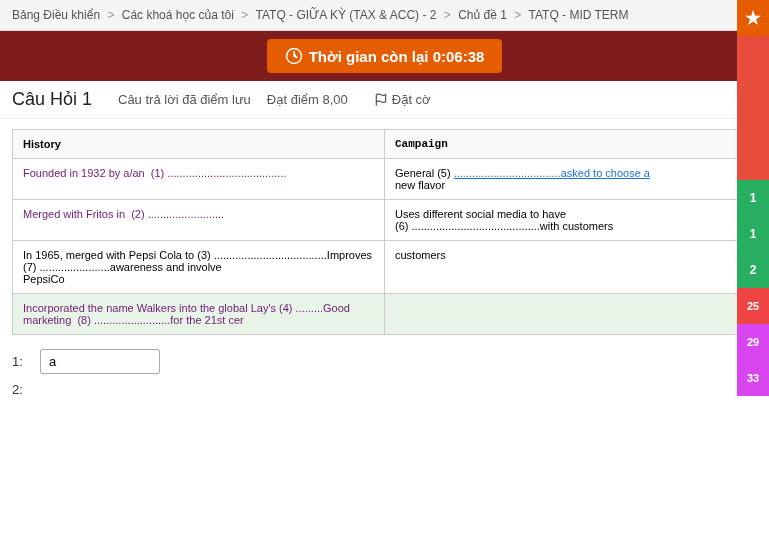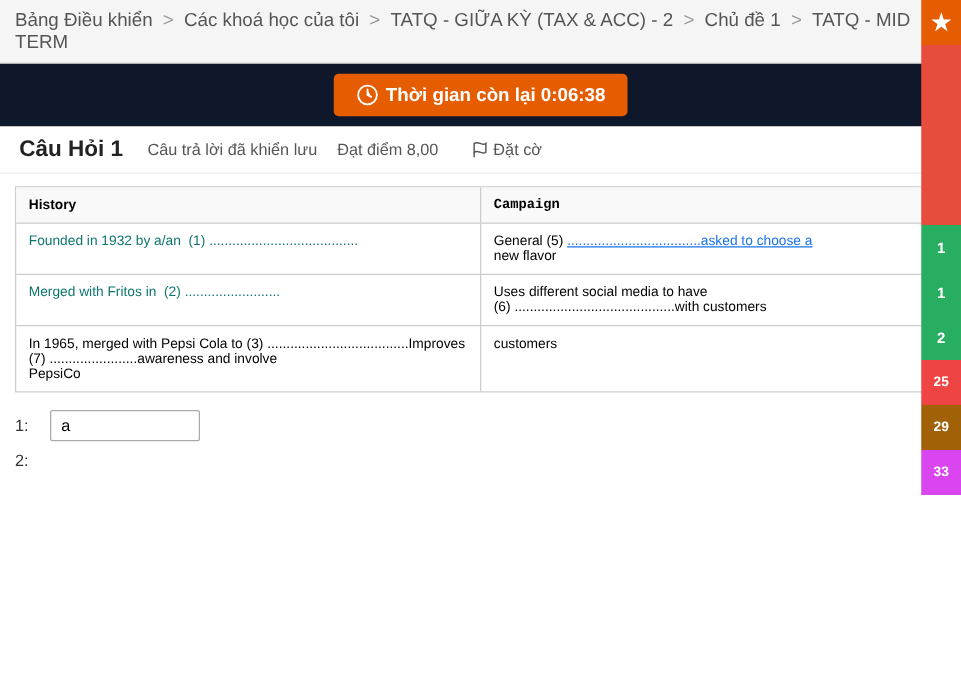--- a/index.html
+++ b/index.html
@@ -10,39 +10,39 @@
       width: 769px;
       min-height: 557px;
       overflow: hidden;
       position: relative;
     }
 
     
     .breadcrumb {
       background: #f5f5f5;
       padding: 8px 12px;
-      font-size: 15px;
+      font-size: 12px;
       color: #555;
       border-bottom: 1px solid #ddd;
     }
     .breadcrumb span {
       color: #555;
     }
     .breadcrumb span.sep {
       margin: 0 4px;
       color: #999;
     }
 
     
     .timer-bar {
       display: flex;
       justify-content: center;
       align-items: center;
       padding: 8px 12px;
-      background: #0f172a;
+      background: #7f1d1d;
     }
     .timer-btn {
       background: #e65c00;
       color: #fff;
       border: none;
       border-radius: 4px;
       padding: 8px 18px;
       font-size: 15px;
       font-weight: bold;
       cursor: pointer;
@@ -80,24 +80,23 @@
     
     .question-header {
       display: flex;
       align-items: center;
       padding: 8px 12px;
       gap: 16px;
       border-bottom: 1px solid #eee;
     }
     .question-title {
       font-size: 18px;
-      font-weight: bold;
+      font-weight: normal;
       color: #222;
       min-width: 90px;
-      text-align: center;
     }
     .question-meta {
       font-size: 13px;
       color: #555;
     }
     .question-score {
       font-size: 13px;
       color: #555;
     }
     .flag-btn {
@@ -144,21 +143,21 @@
     tbody td:last-child {
       border-right: none;
     }
     tbody tr:last-child td {
       border-bottom: none;
     }
     .highlight-row td {
       background: #e8f4e8;
     }
     .dotted-text {
-      color: #0f766e;
+      color: #701a75;
     }
     .blue-underline {
       color: #1a73e8;
       text-decoration: underline;
     }
 
     
     .answers-section {
       margin: 14px 12px 8px 12px;
       display: flex;
@@ -189,21 +188,21 @@
 <div class="right-sidebar">
   <div class="sidebar-box" style="background:#e65c00; font-size:18px;">★</div>
   <div class="sidebar-box" style="background:#e74c3c;"></div>
   <div class="sidebar-box" style="background:#e74c3c;"></div>
   <div class="sidebar-box" style="background:#e74c3c;"></div>
   <div class="sidebar-box" style="background:#e74c3c;"></div>
   <div class="sidebar-box" style="background:#27ae60;">1</div>
   <div class="sidebar-box" style="background:#27ae60;">1</div>
   <div class="sidebar-box" style="background:#27ae60;">2</div>
   <div class="sidebar-box" style="background:#ef4444;font-size:11px;">25</div>
-  <div class="sidebar-box" style="background:#a16207;font-size:11px;">29</div>
+  <div class="sidebar-box" style="background:#d946ef;font-size:11px;">29</div>
   <div class="sidebar-box" style="background:#d946ef;font-size:11px;">33</div>
 </div>
 
 <div class="breadcrumb">
   <span>Bảng Điều khiển</span>
   <span class="sep"> &gt; </span>
   <span>Các khoá học của tôi</span>
   <span class="sep"> &gt; </span>
   <span>TATQ - GIỮA KỲ (TAX &amp; ACC) - 2</span>
   <span class="sep"> &gt; </span>
@@ -217,21 +216,21 @@
     <svg class="timer-icon" viewBox="0 0 24 24" fill="white">
       <circle cx="12" cy="12" r="10" stroke="white" stroke-width="2" fill="none"></circle>
       <path d="M12 6v6l4 2" stroke="white" stroke-width="2" stroke-linecap="round"></path>
     </svg>
     <span>Thời gian còn lại 0:06:38</span>
   </button>
 </div>
 
 <div class="question-header">
   <span class="question-title">Câu Hỏi 1</span>
-  <span class="question-meta">Câu trả lời đã khiển lưu</span>
+  <span class="question-meta">Câu trả lời đã điểm lưu</span>
   <span class="question-score">Đạt điểm 8,00</span>
   <button class="flag-btn">
     <svg width="14" height="14" viewBox="0 0 24 24" fill="none" stroke="#555" stroke-width="2">
       <path d="M4 15s1-1 4-1 5 2 8 2 4-1 4-1V3s-1 1-4 1-5-2-8-2-4 1-4 1z"></path>
       <line x1="4" y1="22" x2="4" y2="15"></line>
     </svg>
     <span>Đặt cờ</span>
   </button>
 </div>
 
@@ -270,20 +269,27 @@
       <tr>
         <td>
           <div>In 1965, merged with Pepsi Cola to (3) .....................................Improves (7) .......................awareness and involve</div>
           <div>PepsiCo</div>
         </td>
         <td>
           <div>customers</div>
         </td>
       </tr>
 
+      <tr class="highlight-row">
+        <td>
+          <span class="dotted-text">Incorporated the name Walkers into the global Lay's (4) .........Good marketing &nbsp;(8) .........................for the 21st cer</span>
+        </td>
+        <td>
+        </td>
+      </tr>
     </tbody>
   </table>
 </div>
 
 <div class="answers-section">
   <div class="answer-row">
     <span class="answer-label">1:</span>
     <input class="answer-input" type="text" value="a" style="">
   </div>
   <div class="answer-row">

